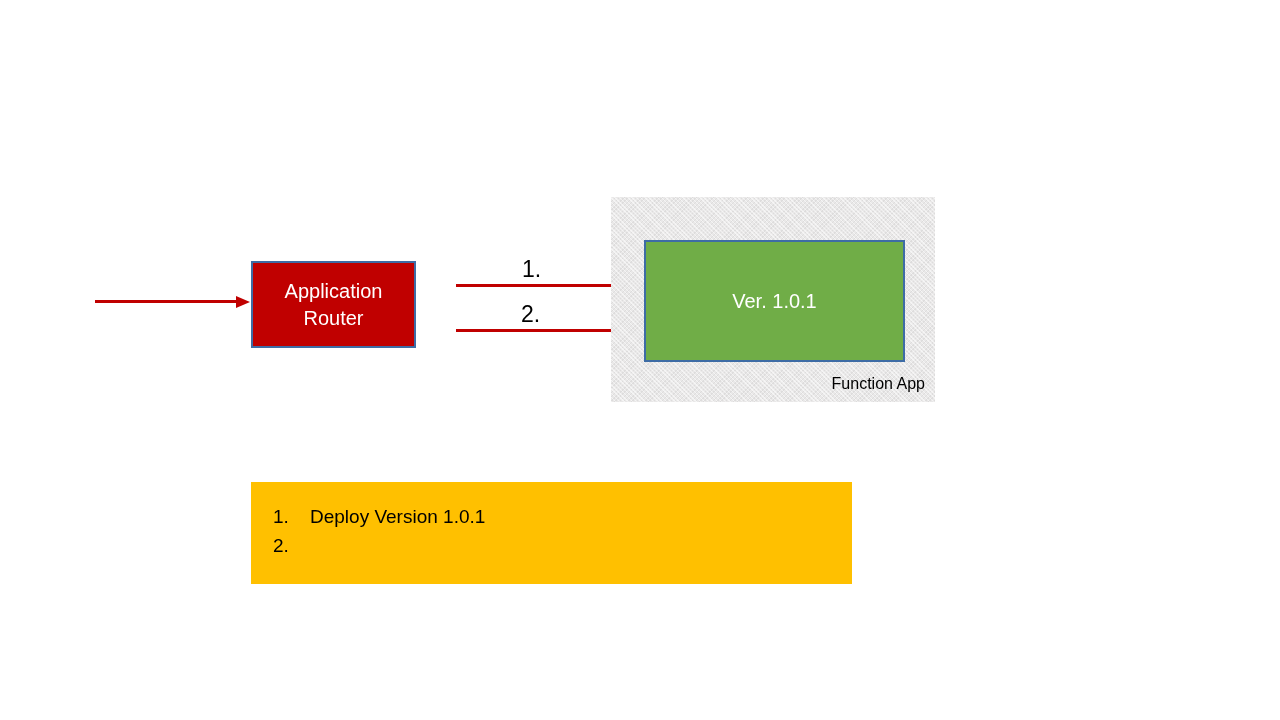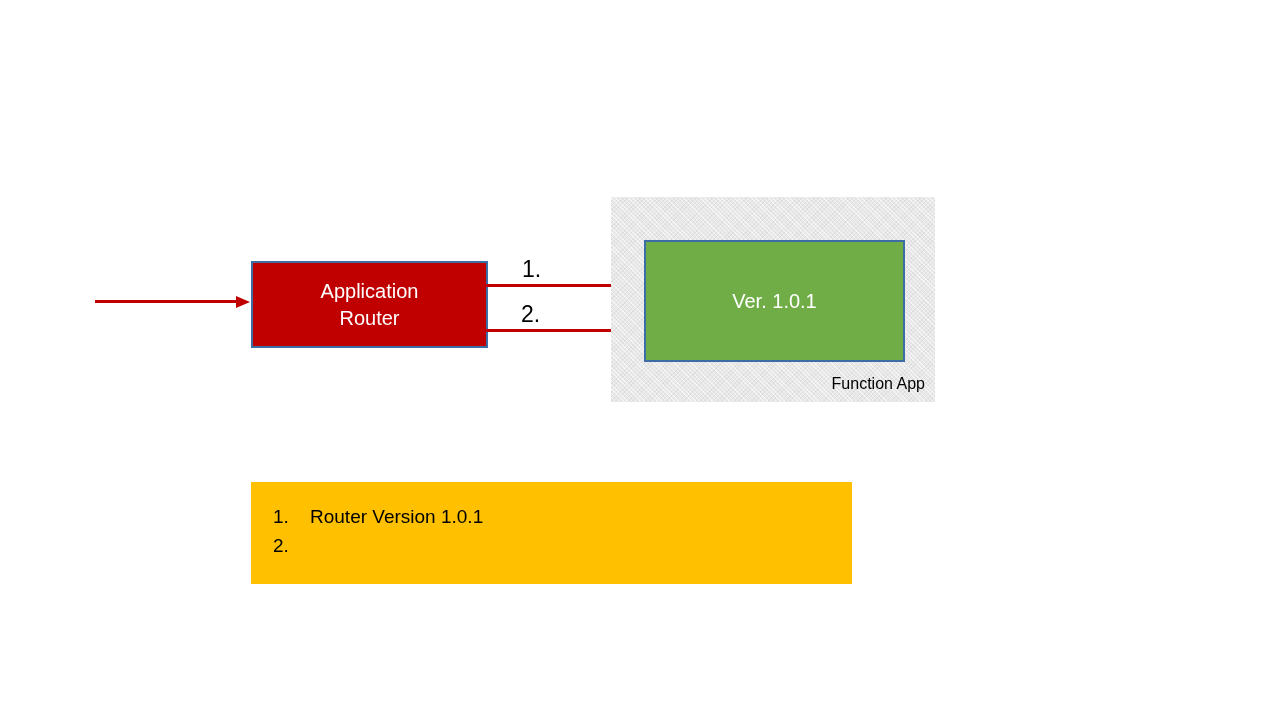--- a/index.html
+++ b/index.html
@@ -32,21 +32,21 @@
     border-left:14px solid var(--arrow);
   }
   .arrow-label{
     position:absolute;
     color:var(--text-dark);
     font-size:23px;line-height:23px;
   }
 
   
   .router-box{
-    position:absolute;left:251px;top:261px;width:237px;height:87px;
+    position:absolute;left:251px;top:261px;width:165px;height:87px;
     box-sizing:border-box;
     background:var(--router-fill);
     border:2px solid var(--box-border);
     display:flex;flex-direction:column;justify-content:center;align-items:center;
     color:var(--text-light);
     font-size:20px;line-height:27px;
     text-align:center;
   }
 
   
@@ -114,20 +114,20 @@
   <div class="panel">
     <div class="version-box">
       <span>Ver. 1.0.1</span>
     </div>
     <div class="panel-label">Function App</div>
   </div>
 
   <div class="legend">
     <div class="legend-row">
       <span class="legend-num">1.</span>
-      <span class="legend-text">Router Version 1.0.1</span>
+      <span class="legend-text">Deploy Version 1.0.1</span>
     </div>
     <div class="legend-row">
       <span class="legend-num">2.</span>
     </div>
   </div>
 
 </div>
 
 </body></html>

